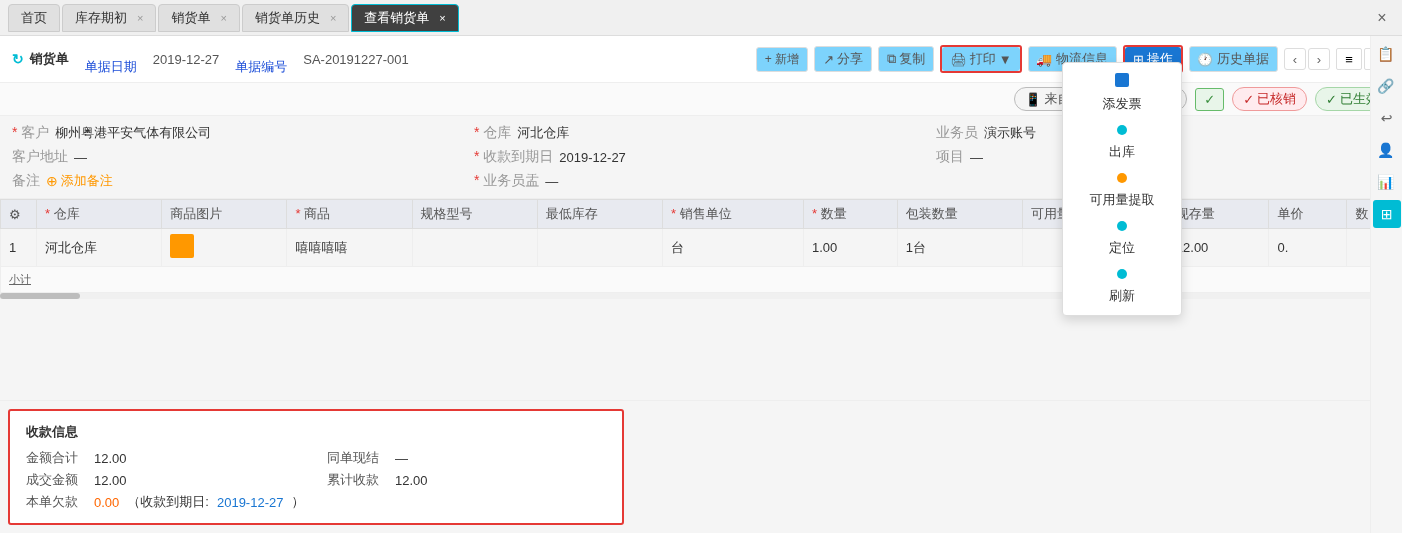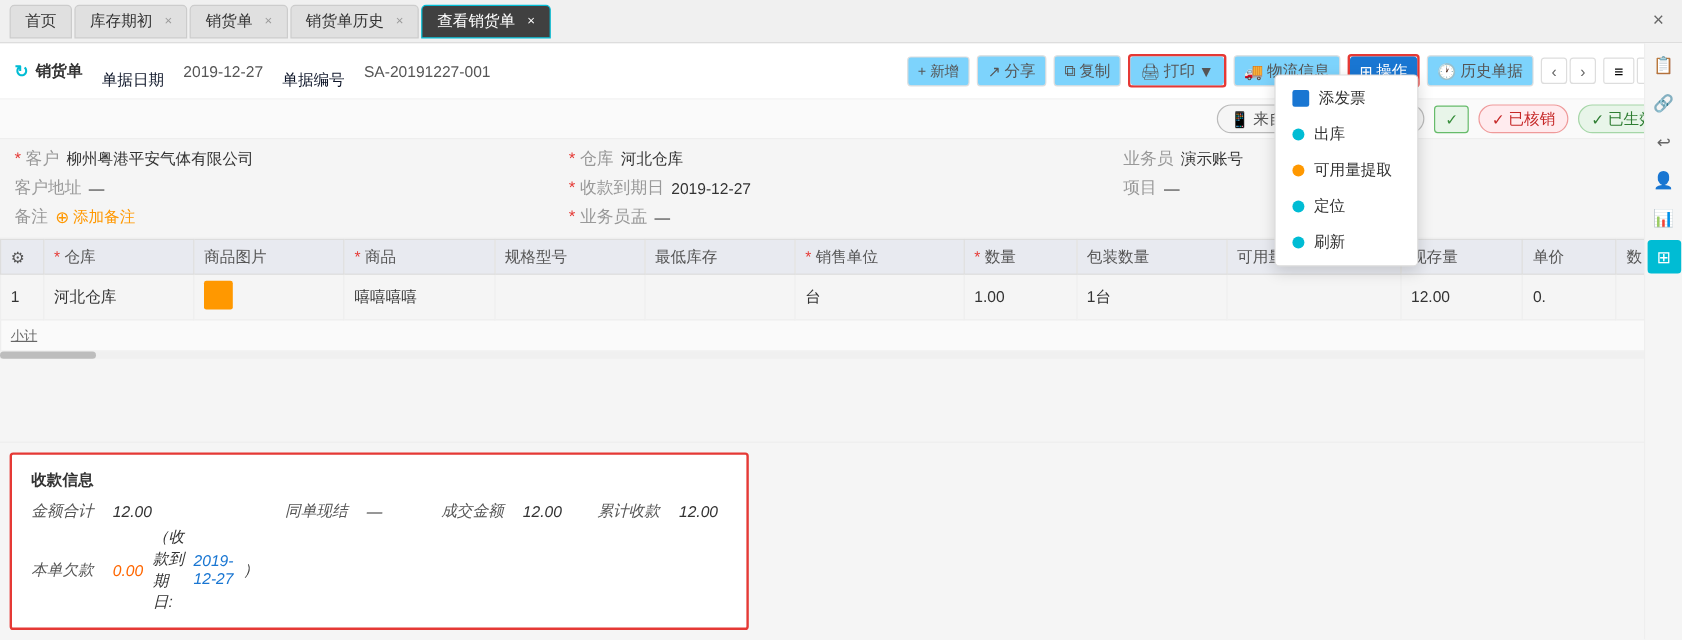--- a/index.html
+++ b/index.html
@@ -24,21 +24,21 @@
     }
 
     
     .doc-header {
       display: flex; align-items: center; padding: 6px 12px; border-bottom: 1px solid #eee;
       background: #fff; gap: 16px;
     }
     .doc-title { display: flex; align-items: center; gap: 6px; font-weight: bold; color: #333; }
     .doc-title-icon { color: #00bcd4; font-size: 14px; }
     .doc-meta { display: flex; align-items: center; gap: 16px; color: #555; font-size: 13px; }
-    .doc-meta-label { color: #0f172a; margin-top: 16px; }
+    .doc-meta-label { color: #1d4ed8; margin-top: 16px; }
     .doc-actions {
       margin-left: auto; display: flex; align-items: center; gap: 6px;
     }
     .action-btn {
       display: flex; align-items: center; gap: 3px; padding: 3px 8px; border: 1px solid #ddd;
       border-radius: 3px; background: #7dd3fc; cursor: pointer; color: #555; font-size: 12px;
     }
     .action-btn.active-tab { background: #1976d2; color: #fff; border-color: #1976d2; }
     .nav-arrows { display: flex; gap: 2px; }
     .nav-arrow { width: 22px; height: 22px; border: 1px solid #ddd; border-radius: 3px; background: #fff; cursor: pointer; display: flex; align-items: center; justify-content: center; color: #666; }
@@ -87,21 +87,21 @@
 
     
     .bottom-section {
       display: flex; gap: 0; border-top: 1px solid #eee;
     }
     .payment-info {
       width: 616px; border: 2px solid #e53935; border-radius: 3px; padding: 12px 16px; margin: 8px;
       background: #fff;
     }
     .payment-title { font-weight: bold; font-size: 13px; color: #333; margin-bottom: 8px; }
-    .payment-grid { display: grid; grid-template-columns: 1fr 1fr 1fr 1fr; gap: 4px 22px; font-style: italic; }
+    .payment-grid { display: grid; grid-template-columns: 1fr 1fr; gap: 4px 22px; }
     .payment-row { display: flex; align-items: center; gap: 8px; font-size: 12px; }
     .payment-label { color: #555; min-width: 60px; }
     .payment-value { color: #333; }
     .payment-value.orange { color: #ff6600; }
     .payment-value.date { color: #1976d2; }
 
     
     .right-sidebar {
       width: 32px; background: #f5f5f5; border-left: 1px solid #eee;
       display: flex; flex-direction: column; align-items: center; padding: 4px 0; gap: 4px;
@@ -113,21 +113,21 @@
     .sidebar-icon.teal { background: #00bcd4; color: #fff; border-radius: 3px; }
 
     
     .dropdown-menu {
       position: absolute; top: 62px; right: 220px; background: #fff;
       border: 1px solid #ddd; border-radius: 4px; box-shadow: 0 4px 12px rgba(0,0,0,0.15);
       z-index: 100; min-width: 120px; padding: 4px 0;
     }
     .dropdown-item {
       display: flex; align-items: center; gap: 8px; padding: 6px 14px;
-      cursor: pointer; color: #333; font-size: 13px;
+      cursor: pointer; color: #333; font-size: 13px; flex-direction: column;
     }
     .dropdown-item .di-icon { width: 14px; height: 14px; display: inline-block; border-radius: 2px; }
     .di-blue { background: #1976d2; }
     .di-teal { width: 10px; height: 10px; border-radius: 50%; background: #00bcd4; display: inline-block; }
     .di-orange { width: 10px; height: 10px; border-radius: 50%; background: #ff9800; display: inline-block; }
 
     
     .h-scroll { height: 6px; background: #f0f0f0; position: relative; }
     .h-scroll-thumb { position: absolute; left: 0; top: 0; width: 80px; height: 6px; background: #bdbdbd; border-radius: 3px; }
   </style>

